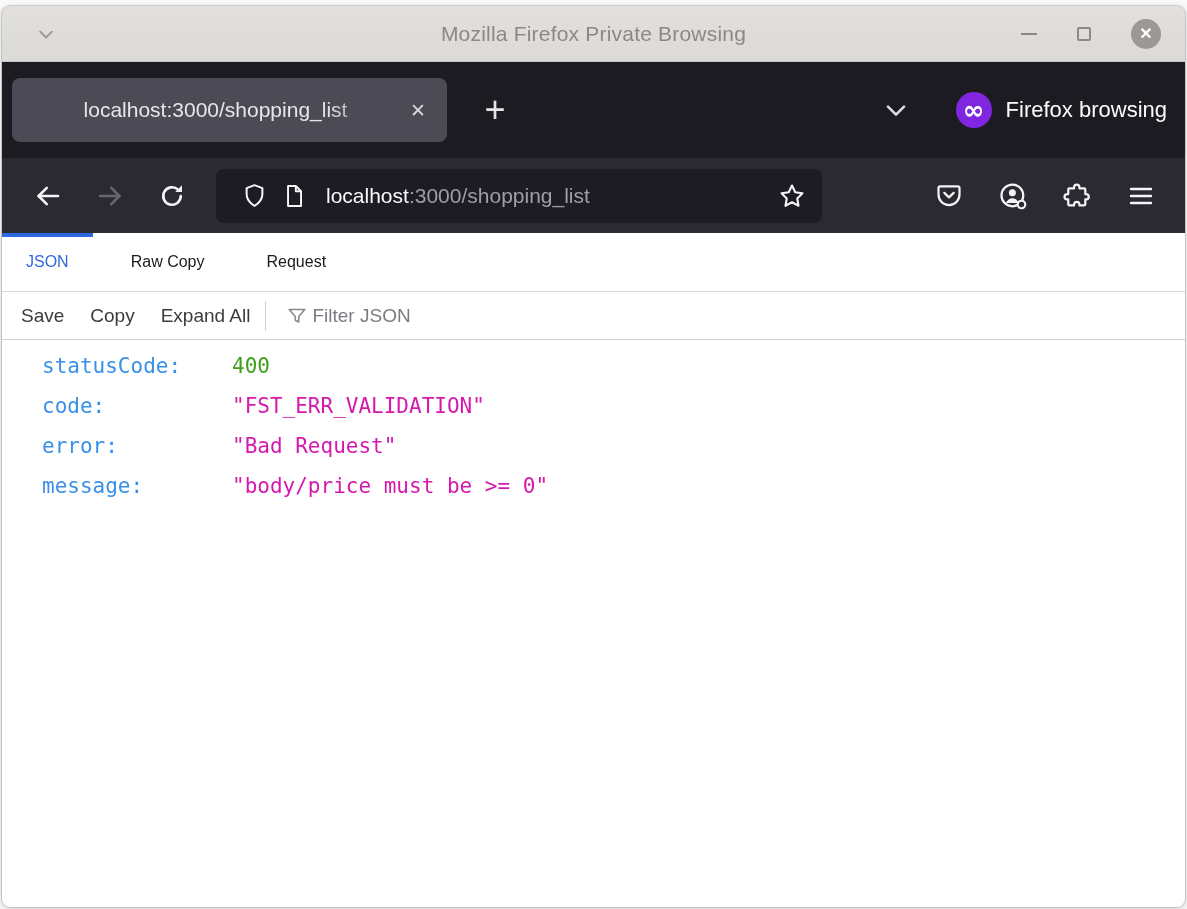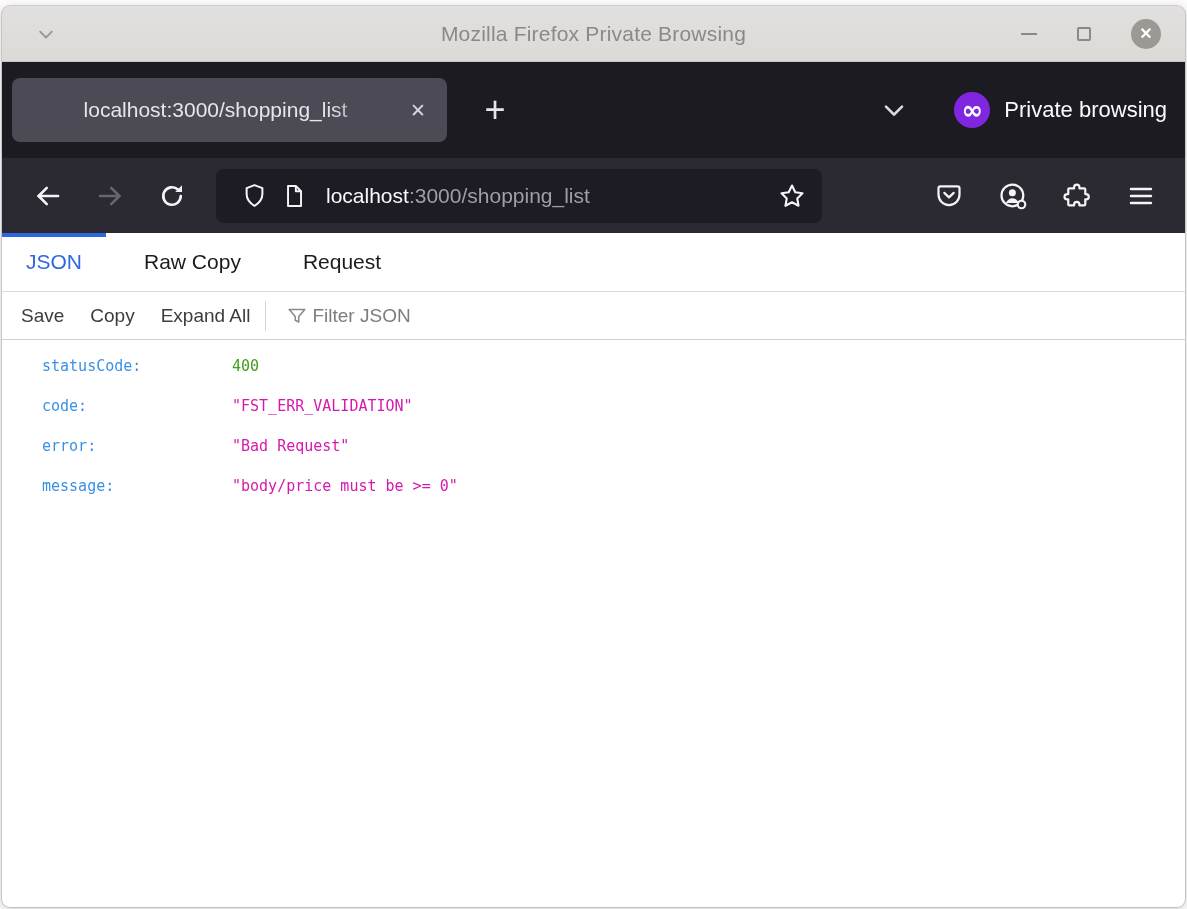--- a/index.html
+++ b/index.html
@@ -121,21 +121,21 @@
   .viewer-tabs {
     height: 59px; flex: 0 0 59px;
     background: #ffffff;
     border-bottom: 1px solid #d9d9dd;
     display: flex; align-items: stretch; gap: 14px;
     position: relative;
   }
   .vtab {
     display: flex; align-items: center;
     padding: 0 24px;
-    font-size: 21px; color: #1b1b1f;
+    font-size: 16px; color: #1b1b1f;
     position: relative; cursor: default;
   }
   .vtab.active { color: #2e68e0; }
   .vtab.active::before {
     content: ""; position: absolute; top: 0; left: 0; right: 0; height: 4px;
     background: #2e68e0;
   }
 
   
   .viewer-toolbar {
@@ -156,21 +156,21 @@
     font-family: "Liberation Sans", sans-serif;
     font-size: 19px; color: #3c3b40; width: 170px;
   }
   .filter-input::placeholder { color: #7d7c82; opacity: 1; }
 
   
   .json-content {
     flex: 1; background: #ffffff;
     padding: 6px 0 0 40px;
     font-family: "DejaVu Sans Mono", monospace;
-    font-size: 15px;
+    font-size: 21px;
   }
   .json-row { display: flex; height: 40px; align-items: center; }
   .json-key { width: 190px; flex: 0 0 190px; color: #3990e8; white-space: pre; }
   .json-value { white-space: pre; }
   .json-row.type-number .json-value { color: #3fa01a; text-align: right; }
   .json-row.type-string .json-value { color: #d619ae; }
 
   svg { display: block; }
 </style>
 </head>
@@ -199,21 +199,21 @@
     </div>
     <span class="newtab-btn">+</span>
     <div class="tabstrip-spacer"></div>
     <span class="tabs-chevron">
       <svg viewBox="0 0 24 24" width="32" height="32" fill="none" stroke="currentColor" stroke-width="2" stroke-linecap="round" stroke-linejoin="round">
           <path d="M6 9.5l6 6 6-6"></path>
         </svg>
     </span>
     <div class="private-badge">
       <span class="mask-circle">∞</span>
-      <span class="private-label">Private browsing</span>
+      <span class="private-label">Firefox browsing</span>
     </div>
   </div>
 
   <div class="navbar">
     <span class="nav-btn">
       <svg viewBox="0 0 24 24" width="30" height="30" fill="none" stroke="currentColor" stroke-width="2.1" stroke-linecap="round" stroke-linejoin="round">
           <path d="M20 12H4.5"></path>
           <path d="M11 5.5L4.5 12l6.5 6.5"></path>
         </svg>
     </span>

